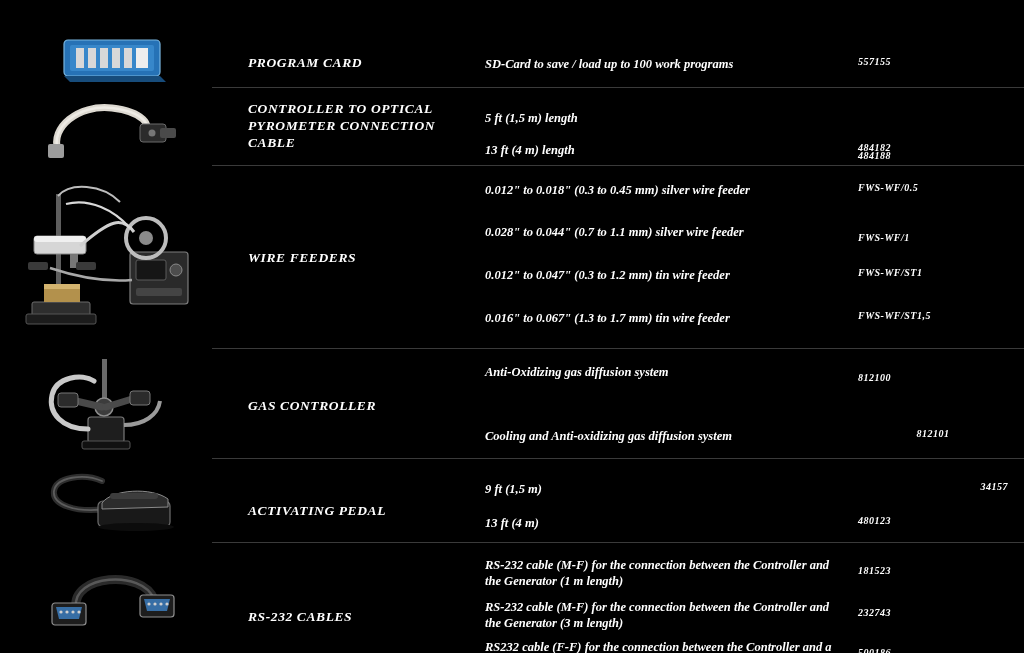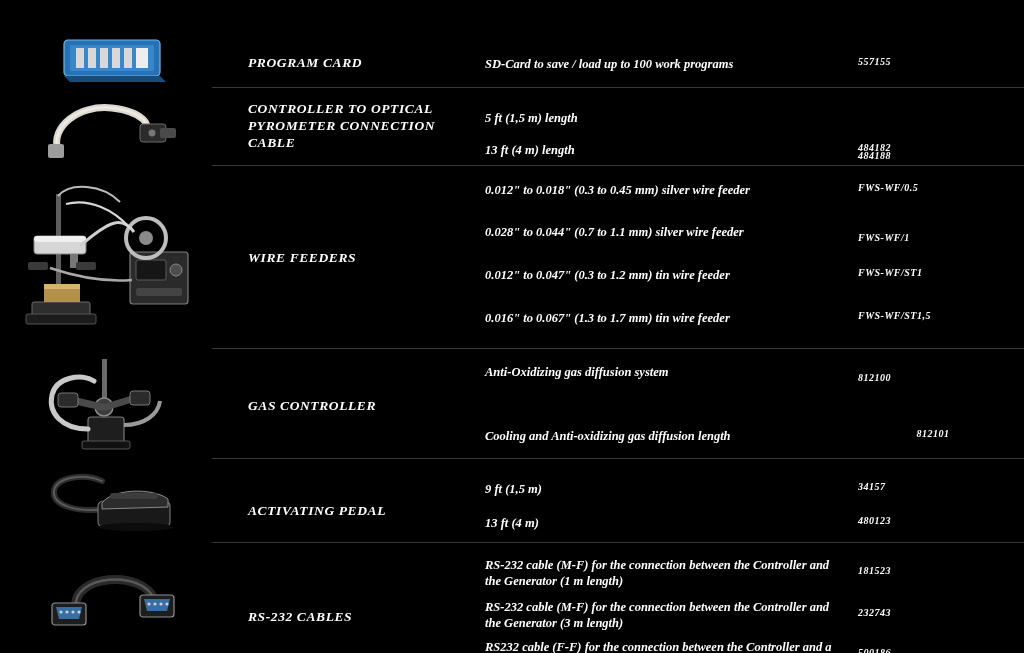--- a/index.html
+++ b/index.html
@@ -238,21 +238,21 @@
             <path d="M56 74 C 30 74, 16 58, 20 40 C 24 22, 50 18, 62 26" stroke="#c9c9c9" stroke-width="5" fill="none" stroke-linecap="round"></path>
             <path d="M92 70 C 112 70, 126 60, 128 46" stroke="#9a9a9a" stroke-width="4" fill="none"></path>
           </svg>
         </div>
       </div>
       <div class="cell-name" style="top:48px;">GAS CONTROLLER</div>
 
       <div class="cell-desc" style="top:15px;">Anti-Oxidizing gas diffusion system</div>
       <div class="cell-code" style="top:23px;">812100</div>
 
-      <div class="cell-desc" style="top:79px;">Cooling and Anti-oxidizing gas diffusion length</div>
+      <div class="cell-desc" style="top:79px;">Cooling and Anti-oxidizing gas diffusion system</div>
       <div class="cell-code" style="top:79px;text-align:center;">812101</div>
 
       <div class="sep" style="top:109px;"></div>
     </div>
 
     <div class="row" style="top:423px;height:84px;">
       <div class="cell-img" style="height:84px;">
         <div class="art" style="left:36px; top:8px;">
           <svg width="150" height="70" viewBox="0 0 150 70">
 
@@ -263,21 +263,21 @@
 
             <path d="M66 36 C 76 22, 116 20, 132 32 L132 40 L66 42 Z" fill="#2c2c2c" stroke="#8a8a8a" stroke-width="1"></path>
             <rect x="74" y="26" width="48" height="6" rx="3" fill="#3d3d3d"></rect>
             <ellipse cx="100" cy="60" rx="38" ry="4" fill="#0c0c0c"></ellipse>
           </svg>
         </div>
       </div>
       <div class="cell-name" style="top:43px;">ACTIVATING PEDAL</div>
 
       <div class="cell-desc" style="top:22px;">9 ft (1,5 m)</div>
-      <div class="cell-code" style="top:22px;">34157</div>
+      <div class="cell-code" style="top:22px;text-align:right;">34157</div>
 
       <div class="cell-desc" style="top:56px;">13 ft (4 m)</div>
       <div class="cell-code" style="top:56px;">480123</div>
 
       <div class="sep" style="top:83px;"></div>
     </div>
 
     <div class="row" style="top:507px;height:110px;">
       <div class="cell-img" style="height:110px;">
         <div class="art" style="left:42px; top:20px;">

